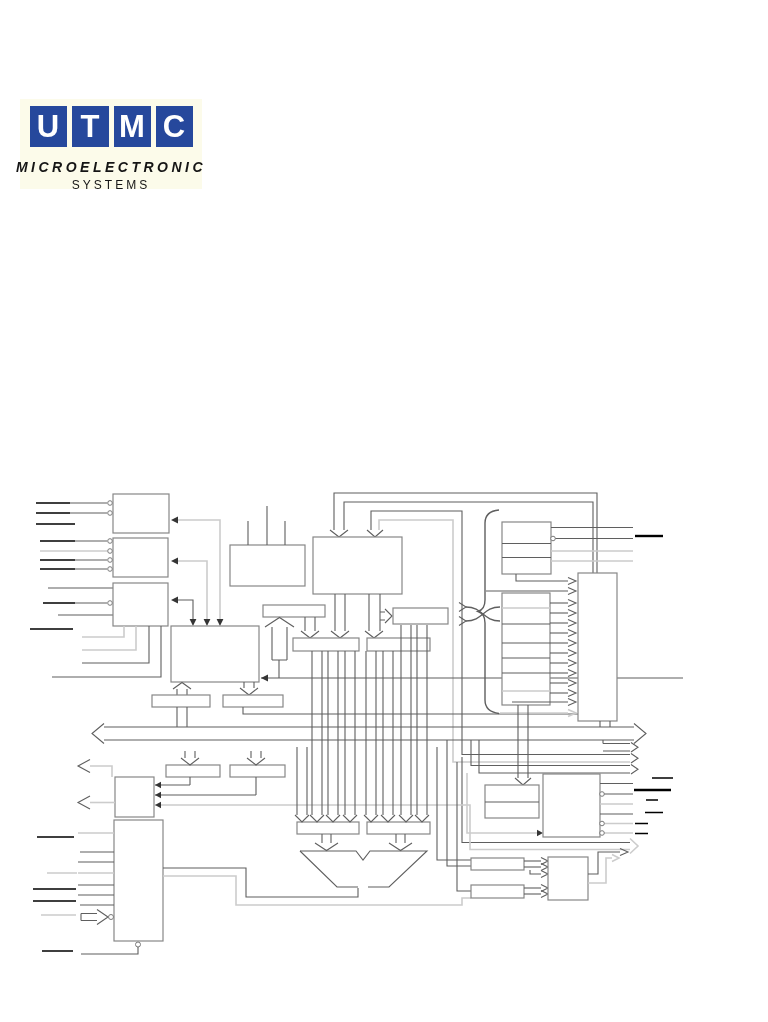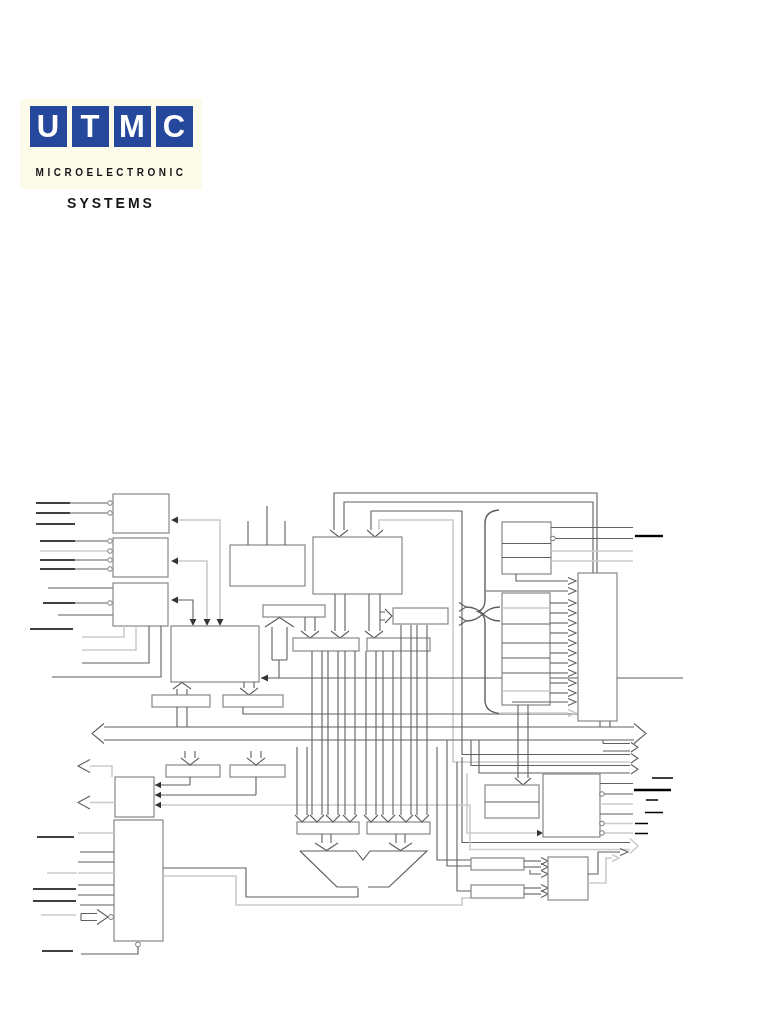--- a/index.html
+++ b/index.html
@@ -12,26 +12,26 @@
     background:#fcfbea;display:flex;flex-direction:column;align-items:center;
     padding-top:7px;box-sizing:border-box;
   }
   .tiles{display:flex;gap:5px;}
   .tile{
     width:37px;height:41px;background:#26489c;color:#ffffff;
     font-weight:bold;font-size:31px;line-height:41px;text-align:center;
     font-family:"Liberation Sans", sans-serif;
   }
   .sub1{
-    font-size:10px;font-weight:bold;letter-spacing:3.5px;color:#151515;
-    margin-top:20px;white-space:nowrap;
+    font-size:14px;font-weight:bold;letter-spacing:3.5px;color:#151515;
+    margin-top:12px;white-space:nowrap;font-style:italic;
   }
   .sub2{
-    font-size:14px;font-weight:bold;letter-spacing:3px;color:#151515;
-    margin-top:17px;white-space:nowrap;
+    font-size:12px;font-weight:normal;letter-spacing:3px;color:#151515;
+    margin-top:3px;white-space:nowrap;
   }
   svg{position:absolute;left:0;top:0;}
   .d{stroke:#5f5f5f;fill:none;stroke-width:1.1;}
   .l{stroke:#cccccc;fill:none;stroke-width:1.6;}
   .k{stroke:#000000;fill:none;stroke-width:1.7;}
   .k2{stroke:#000000;fill:none;stroke-width:2.4;}
   .bx{fill:#ffffff;stroke:#878787;stroke-width:1.2;}
   .fa{fill:#353535;stroke:none;}
   .bub{fill:#ffffff;stroke:#7a7a7a;stroke-width:1;}
 </style>

